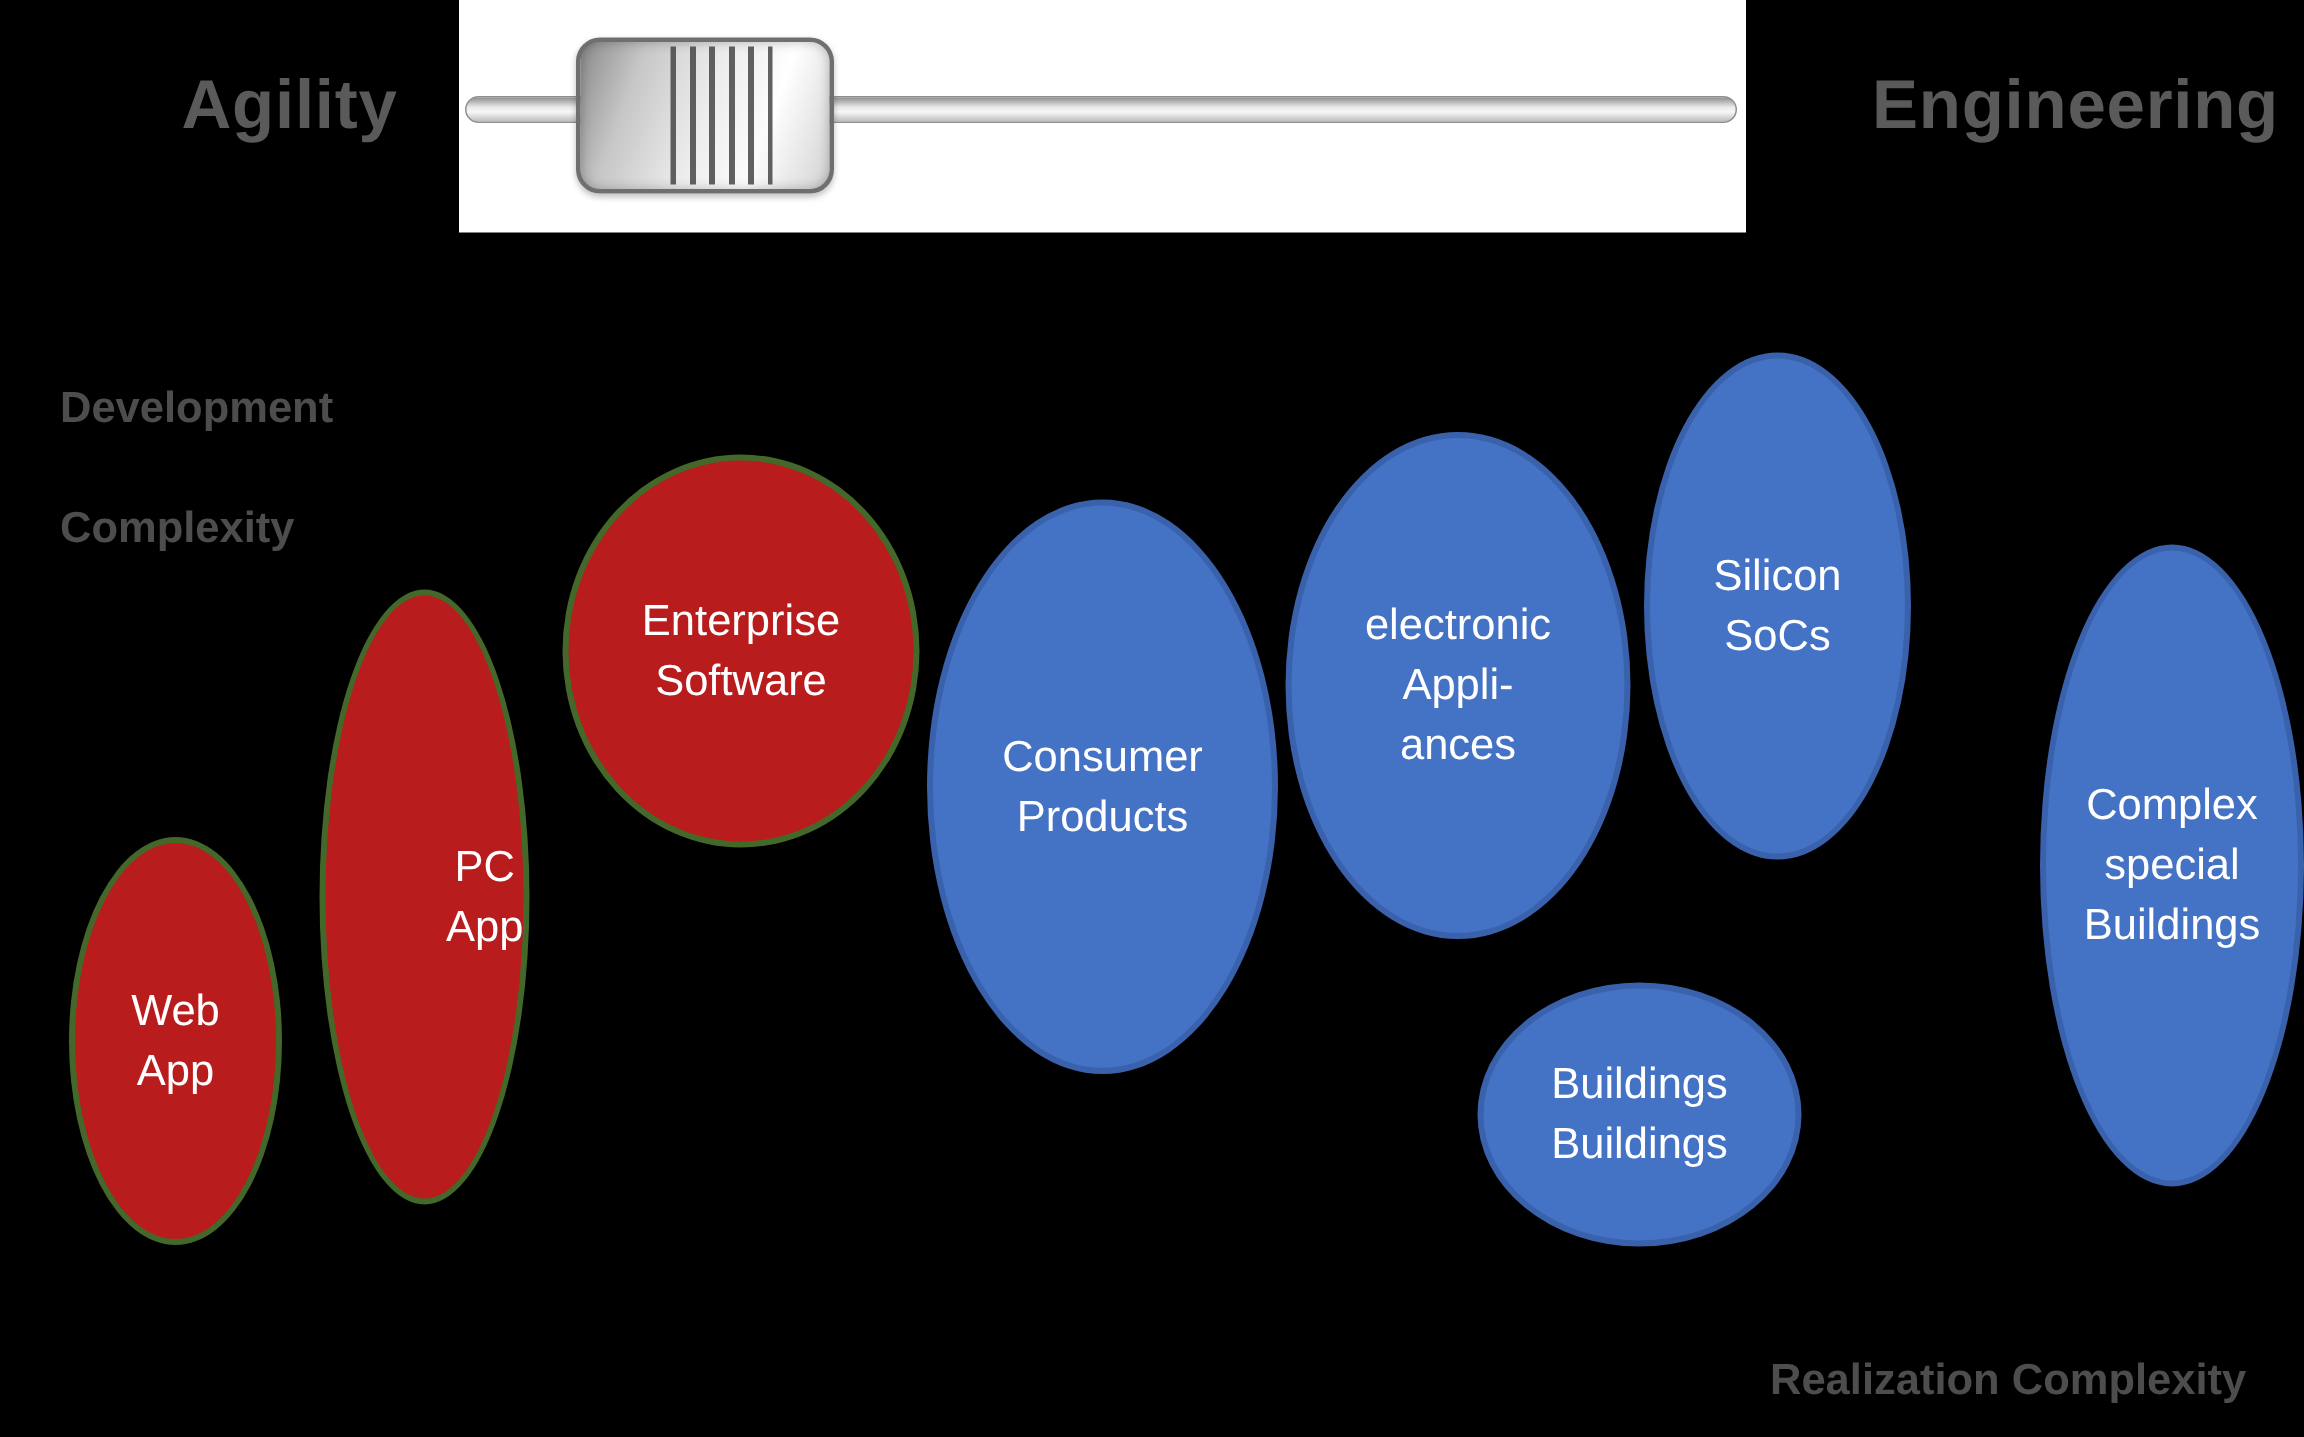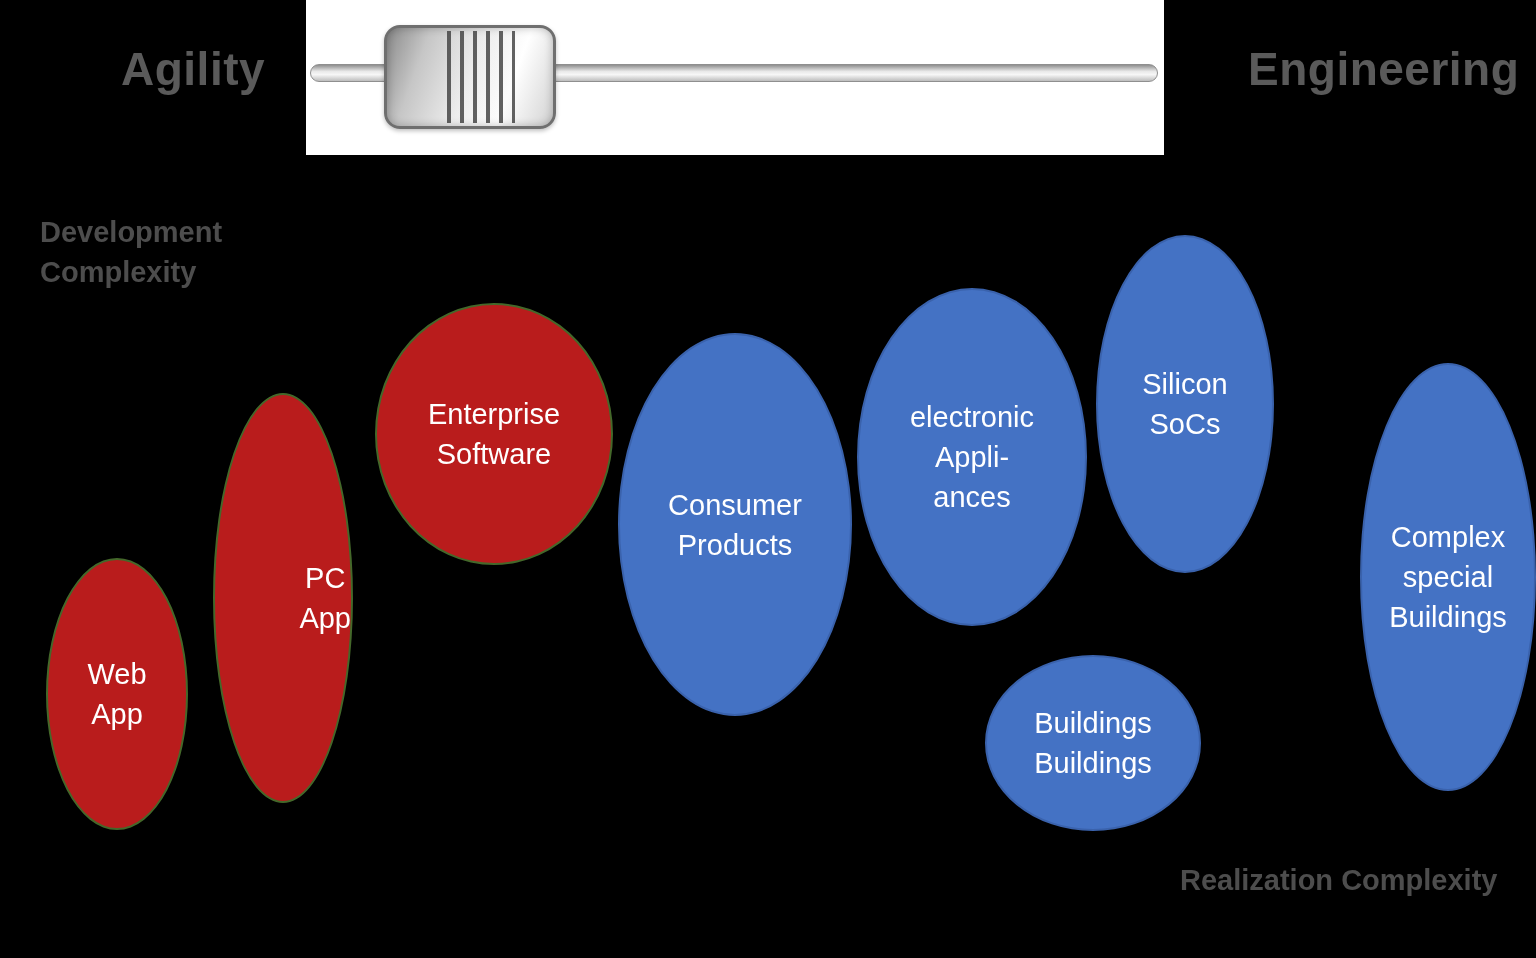--- a/index.html
+++ b/index.html
@@ -72,37 +72,37 @@
   .side-label.engineering { left: 1248px; top: 42px; }
 
   
   .axis-label {
     position: absolute;
     font-size: 29px;
     font-weight: bold;
     color: #4d4d4d;
     line-height: 40px;
   }
-  .axis-label span { display: block; }
+  .axis-label span { display: block; margin-top: 40px; }
   .axis-label.development { left: 40px; top: 212px; }
   .axis-label.realization { left: 1180px; top: 860px; }
 
   
   .bubble {
     position: absolute;
     border-radius: 50%;
     display: flex;
     align-items: center;
     justify-content: center;
     text-align: center;
     color: #ffffff;
     font-size: 29px;
     line-height: 40px;
     box-sizing: border-box;
-    border: 2px solid #4c1d95;
+    border: 4px solid #4c1d95;
   }
   .bubble .bubble-label span { display: block; }
   .bubble.green { background: #b91c1c; border-color: #44682a; }
   .bubble.blue  { background: #4472c4; border-color: #3a62ac; }
 
   .b1 { left: 46px;   top: 558px; width: 142px; height: 272px; }
   .b2 { left: 213px;  top: 393px; width: 140px; height: 410px; justify-content: flex-end; }
   .b3 { left: 375px;  top: 303px; width: 238px; height: 262px; }
   .b4 { left: 618px;  top: 333px; width: 234px; height: 383px; }
   .b5 { left: 857px;  top: 288px; width: 230px; height: 338px; }

